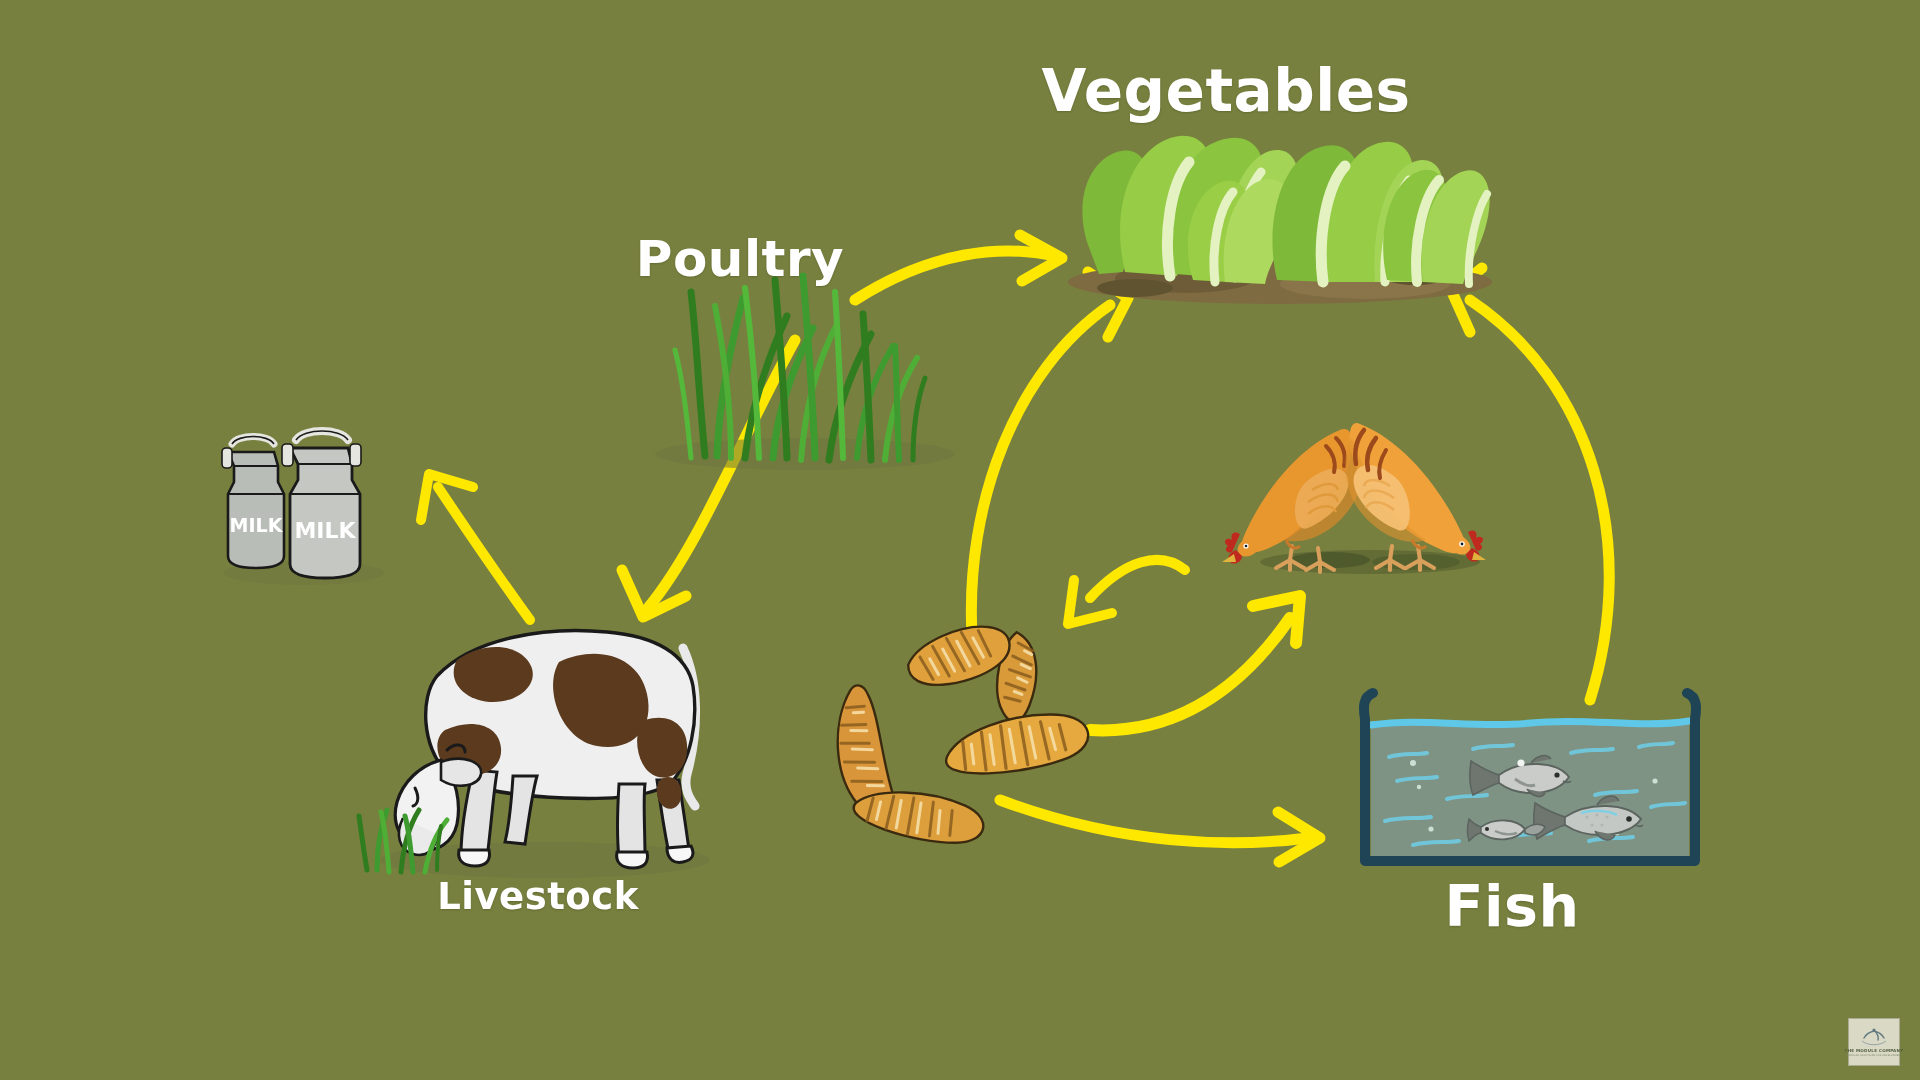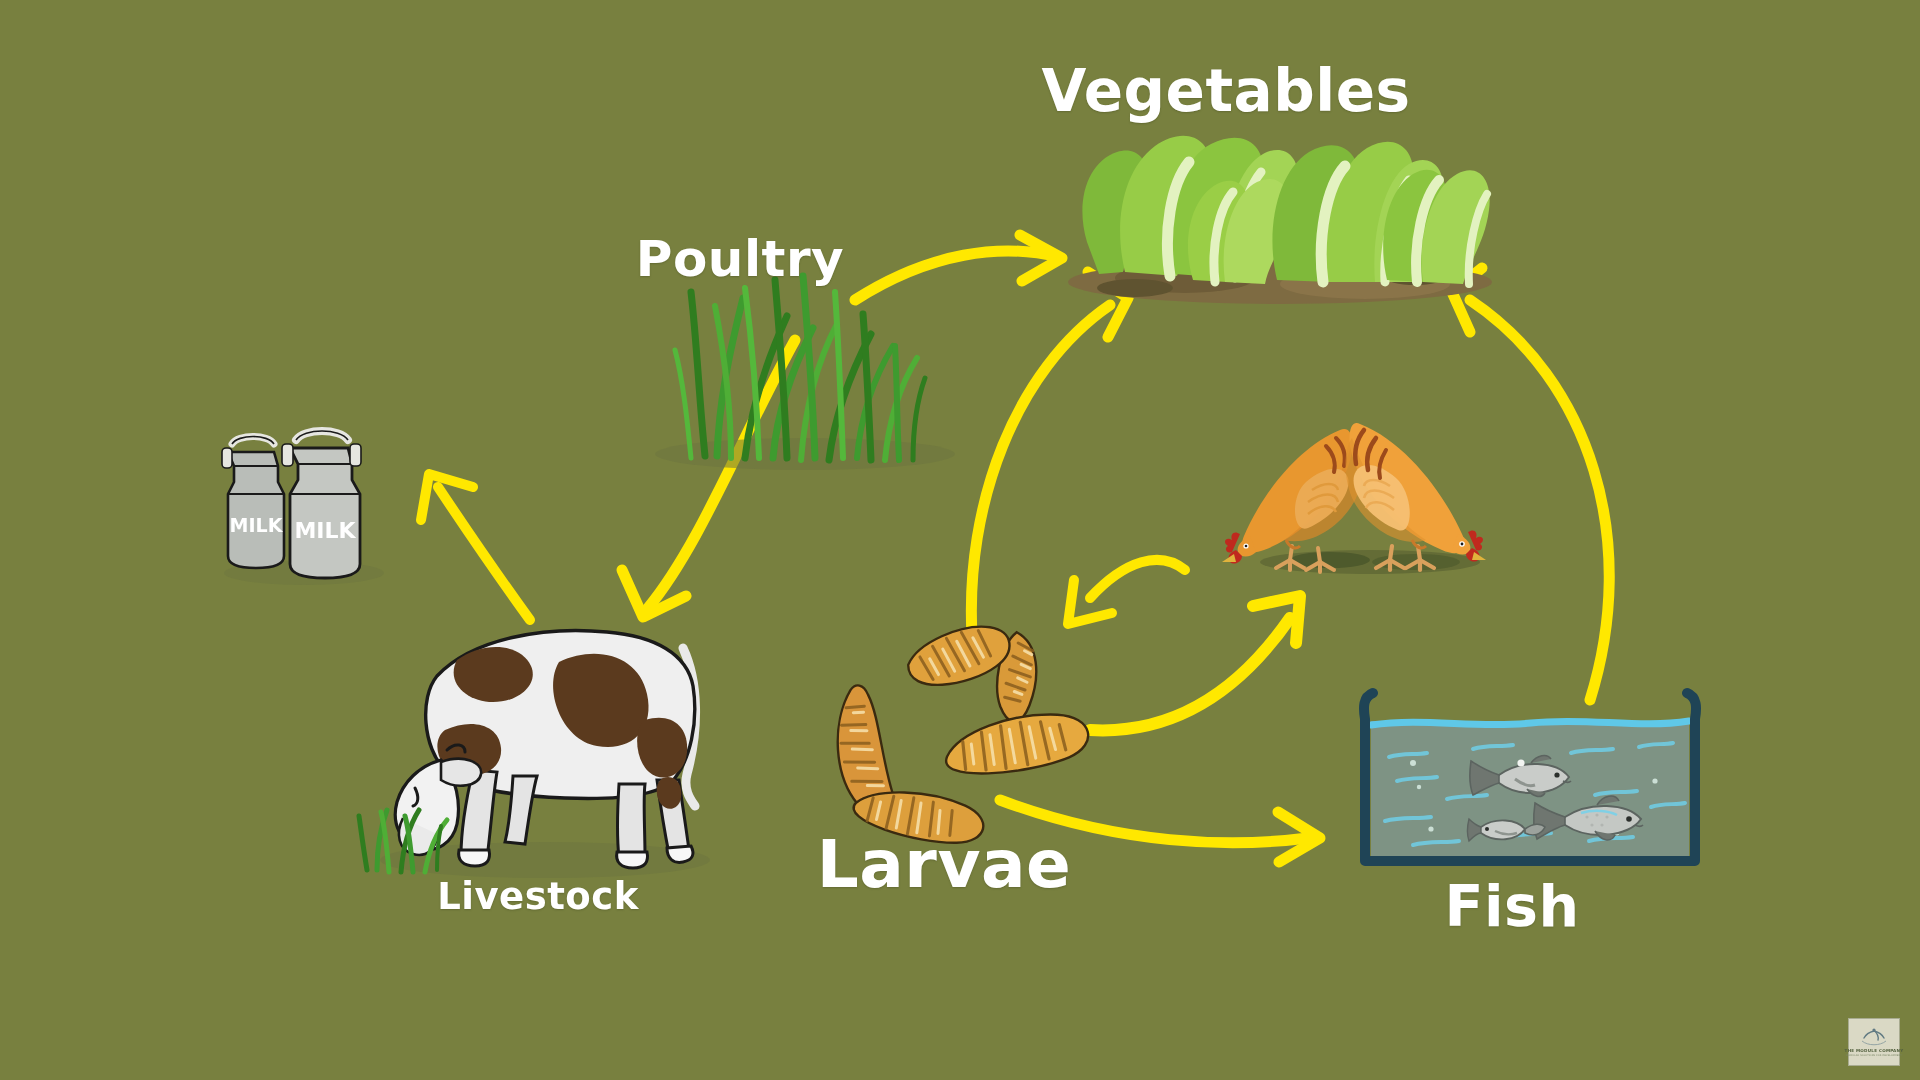--- a/index.html
+++ b/index.html
@@ -364,21 +364,20 @@
         </g>
         <g stroke="#F6DFA8" stroke-width="3" stroke-linecap="round" opacity=".9">
           <path d="M30 17 L29 35"></path>
             <path d="M50 12 L50 40"></path>
             <path d="M70 11 L71 41"></path>
             <path d="M90 15 L92 38"></path>
         </g>
       </g>
     </svg>
   </div>
-  <div class="label" id="label-larvae">Larvae</div>
 
   <div class="art" id="art-poultry">
     <svg viewBox="0 0 280 185">
 
       <ellipse cx="150" cy="172" rx="110" ry="12" fill="#5E6634" opacity=".75"></ellipse>
       <ellipse cx="110" cy="170" rx="40" ry="8" fill="#4E5A2C"></ellipse>
       <ellipse cx="196" cy="172" rx="44" ry="8" fill="#55602F"></ellipse>
 
       <g>
         <path d="M120 40 C76 58 40 108 24 146 C18 160 28 166 44 160 C86 144 124 104 132 62 C134 46 130 36 120 40 Z" fill="#E8972F" stroke="none"></path>

